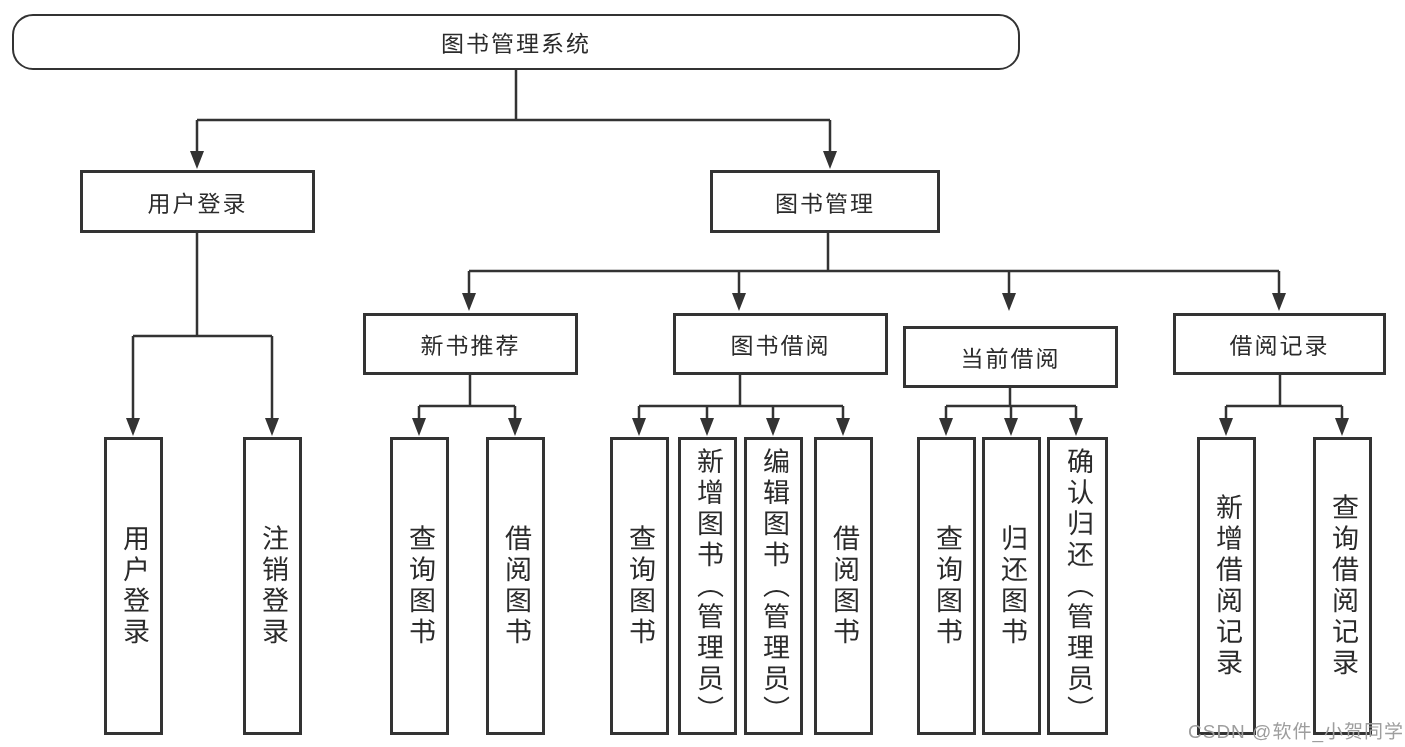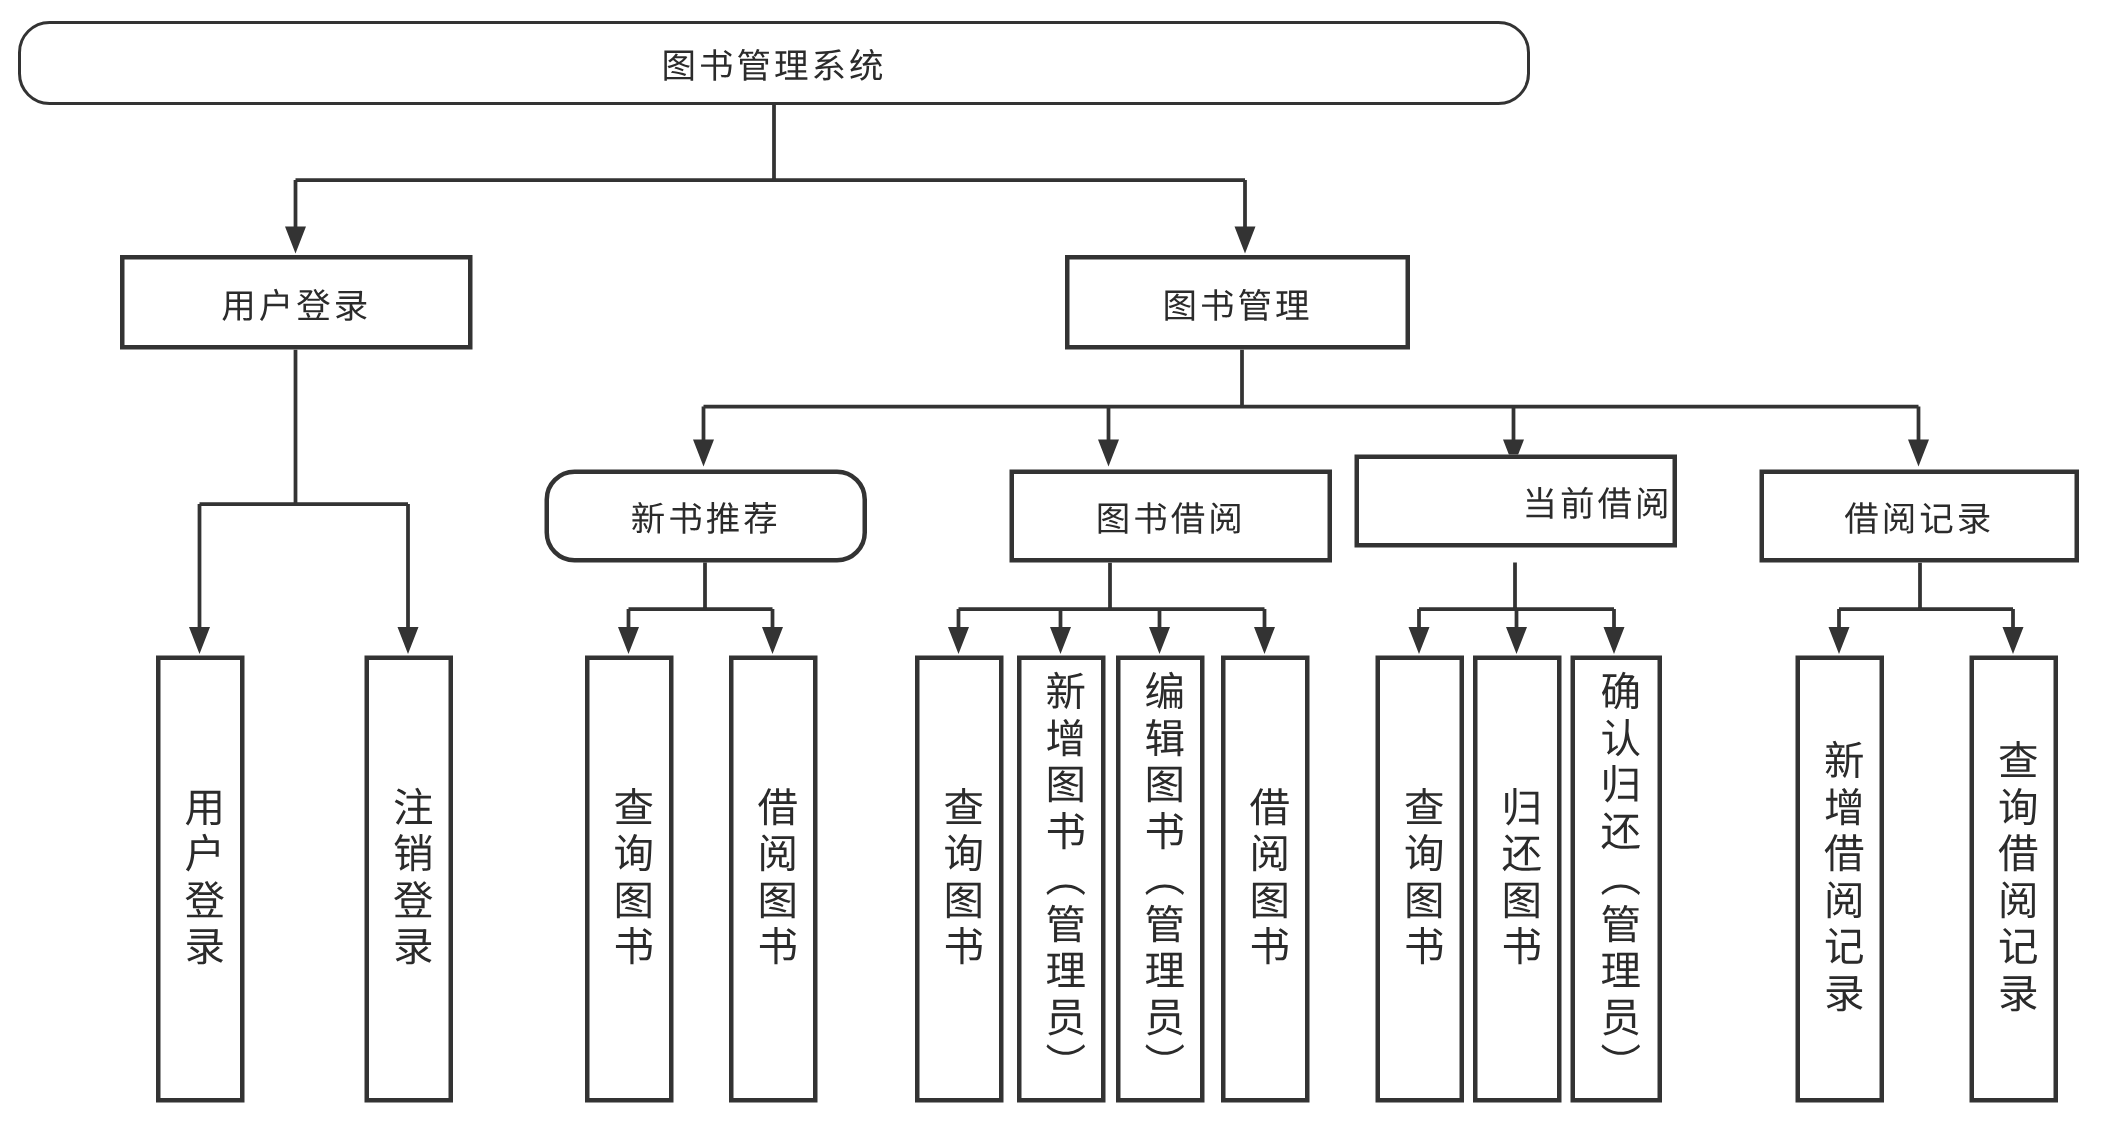--- a/index.html
+++ b/index.html
@@ -98,27 +98,27 @@
     <span>图书管理系统</span>
   </div>
 
   <div class="box branch-box" style="left:80px;top:170px;width:235px;height:63px;">
     <span>用户登录</span>
   </div>
   <div class="box branch-box" style="left:710px;top:170px;width:230px;height:63px;">
     <span>图书管理</span>
   </div>
 
-  <div class="box branch-box" style="left:363px;top:313px;width:215px;height:62px;border-radius:20px;">
+  <div class="box branch-box" style="left:363px;top:313px;width:215px;height:62px;">
     <span>新书推荐</span>
   </div>
   <div class="box branch-box" style="left:633px;top:313px;width:215px;height:62px;margin-left:40px;">
     <span>图书借阅</span>
   </div>
-  <div class="box branch-box" style="left:903px;top:303px;width:215px;height:62px;justify-content:flex-end;">
+  <div class="box branch-box" style="left:903px;top:326px;width:215px;height:62px;">
     <span>当前借阅</span>
   </div>
   <div class="box branch-box" style="left:1173px;top:313px;width:213px;height:62px;">
     <span>借阅记录</span>
   </div>
 
   <div class="box leaf-box" style="left:104px;top:437px;width:59px;height:298px;">
     <span class="vtext">用户登录</span>
   </div>
   <div class="box leaf-box" style="left:243px;top:437px;width:59px;height:298px;">
@@ -155,14 +155,15 @@
     <span class="vtext">确认归还（管理员）</span>
   </div>
 
   <div class="box leaf-box" style="left:1197px;top:437px;width:59px;height:298px;">
     <span class="vtext">新增借阅记录</span>
   </div>
   <div class="box leaf-box" style="left:1313px;top:437px;width:59px;height:298px;">
     <span class="vtext">查询借阅记录</span>
   </div>
 
+  <div class="watermark">CSDN @软件_小贺同学</div>
 
 </div>
 
 </body></html>

